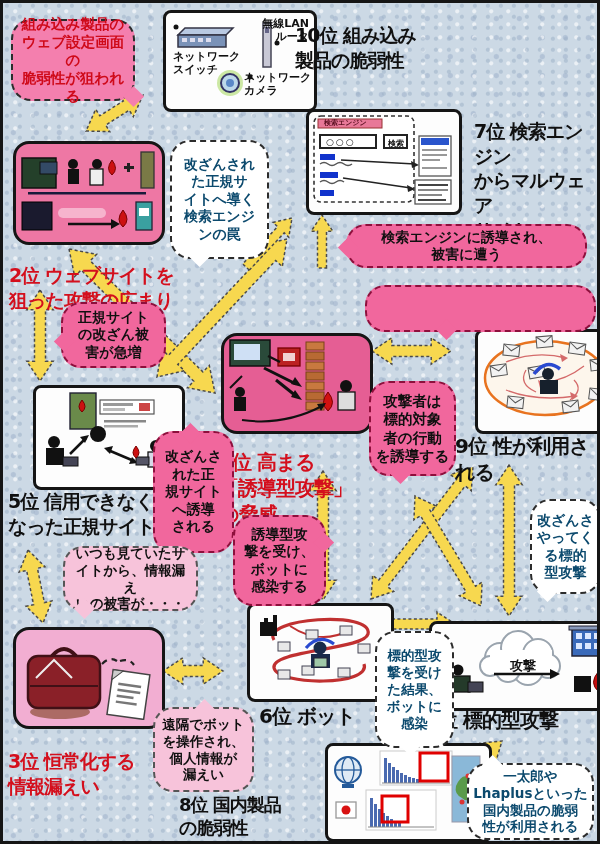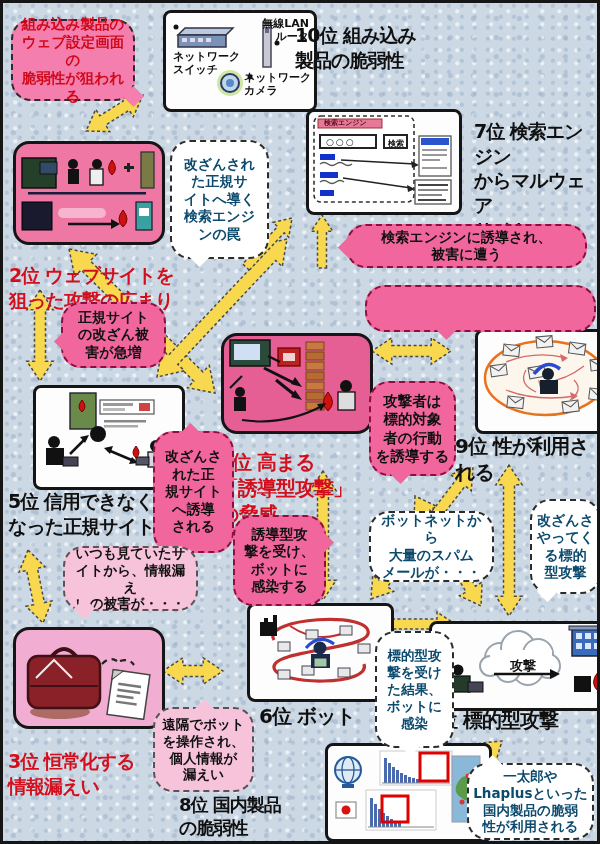--- a/index.html
+++ b/index.html
@@ -377,25 +377,20 @@
 イトから、情報漏え
 いの被害が・・・</span>
   </div>
   <div id="bubble-guided" class="bubble pink">
     <span class="tail"></span>
     <span>誘導型攻
 撃を受け、
 ボットに
 感染する</span>
   </div>
-  <div id="bubble-botnet" class="bubble white">
-    <span>ボットネットから
-大量のスパム
-メールが・・・</span>
-  </div>
   <div id="bubble-mailtarget" class="bubble white">
     <span class="tail"></span>
     <span>改ざんさ
 やってく
 る標的
 型攻撃</span>
   </div>
 
   <div id="box3" class="pbox">
     <svg width="140" height="90" style="position:absolute;left:0;top:0">

